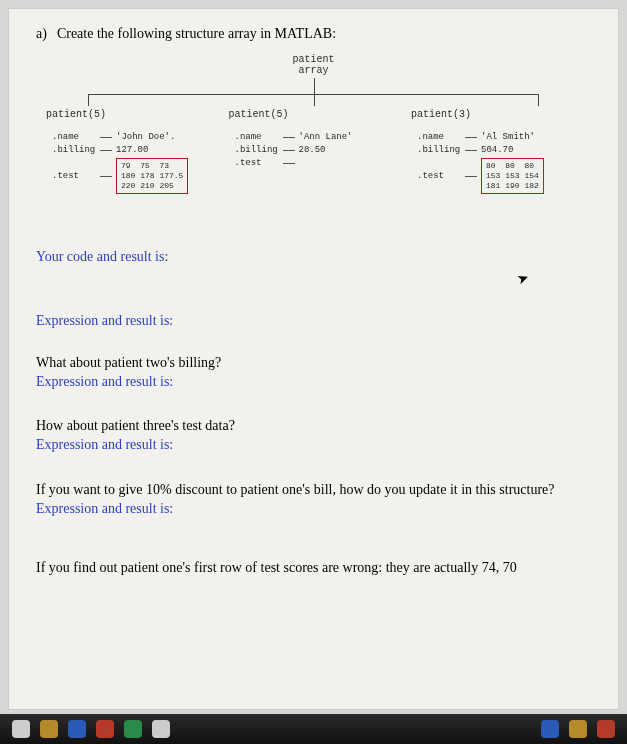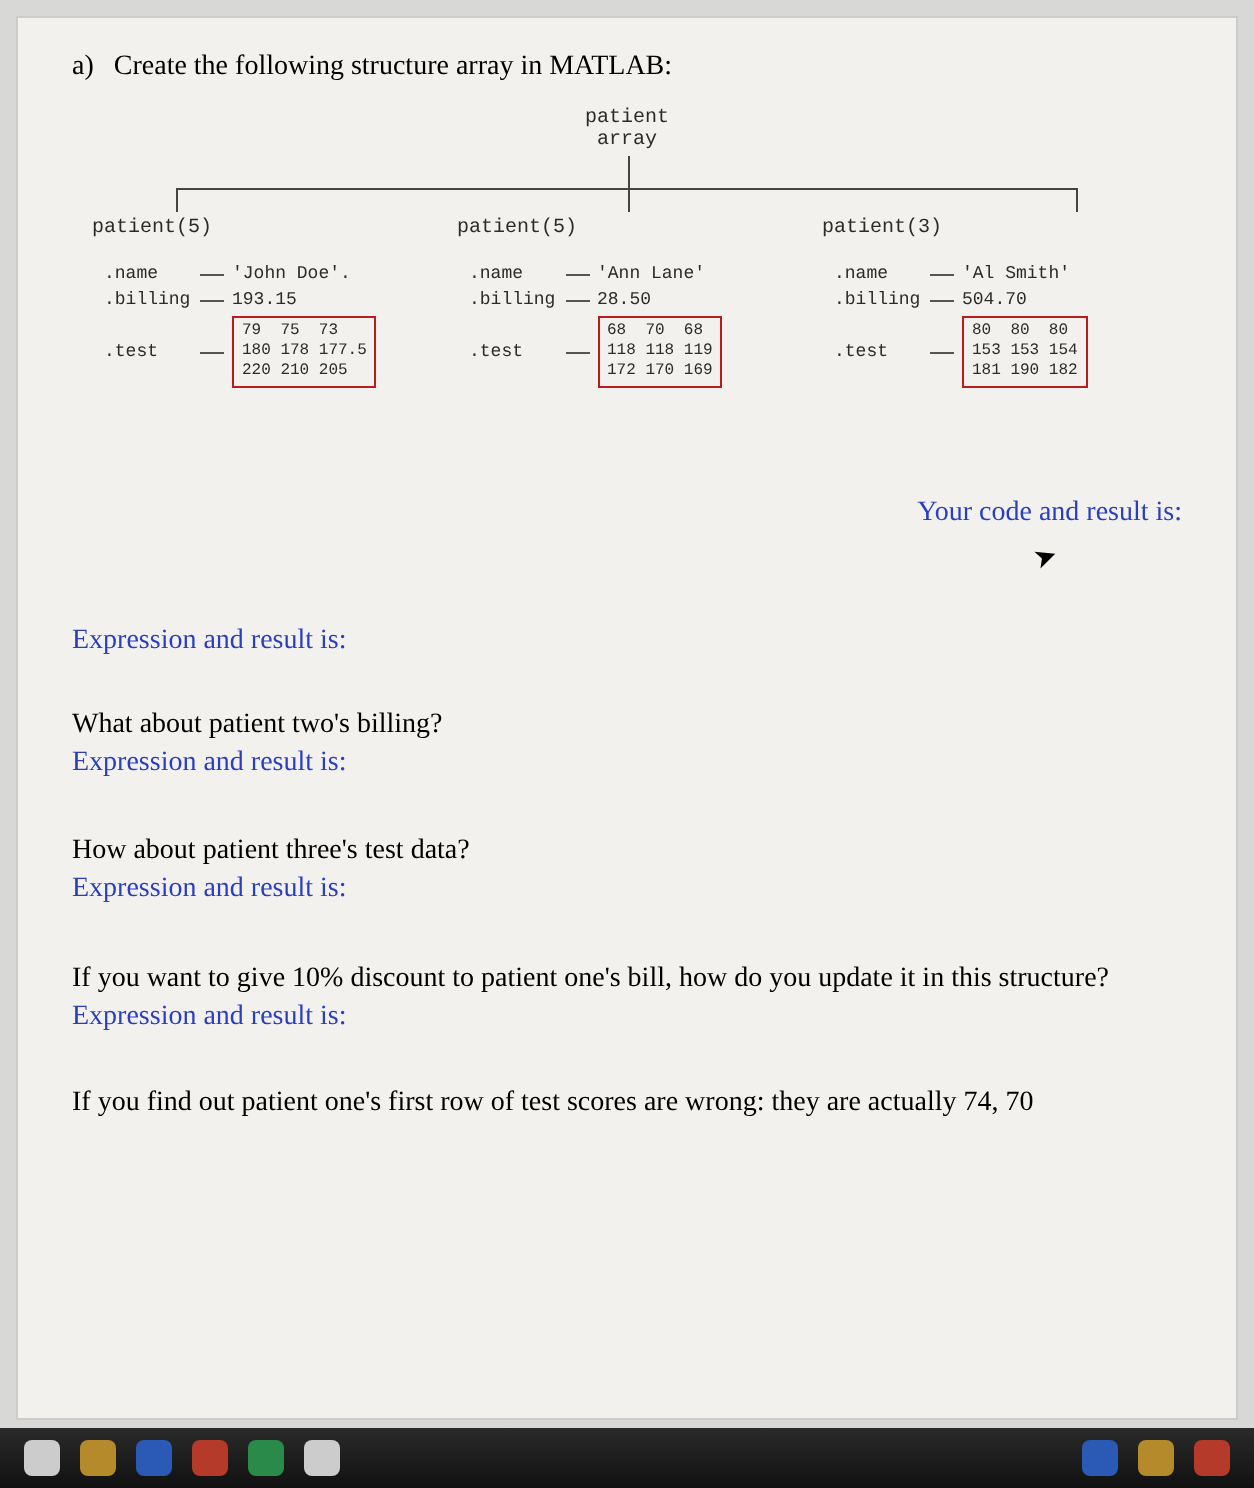--- a/index.html
+++ b/index.html
@@ -31,21 +31,21 @@
   .pcol { position: absolute; top: 53px; width: 170px; }
   .pcol.l { left: 10px; } .pcol.c { left: 50%; transform: translateX(-50%); } .pcol.r { right: 10px; margin-left: 32px; }
   .pbox { font-size: 10px; padding: 2px 0; }
   .fields { margin-top: 10px; position: relative; padding-left: 6px; }
   .fld { display: flex; align-items: center; font-size: 9px; gap: 4px; margin-bottom: 3px; }
   .fld .k { min-width: 44px; }
   .fld .dash { flex: 0 0 12px; height: 1px; background: #555; }
   .fld .v { white-space: nowrap; }
   .matrix { border: 1px solid #b91c1c; padding: 2px 4px; font-size: 8px; line-height: 10px; font-family: "Courier New", monospace; }
   .prompt { font-size: 14px; margin-top: 14px; line-height: 1.35; }
-  .blue { color: #2a3fbf; text-align: right; }
+  .blue { color: #2a3fbf; }
   .cursor { position: absolute; right: 90px; top: 262px; font-size: 14px; color: #000; transform: rotate(-20deg); }
   .taskbar {
     position: absolute; left: 0; right: 0; bottom: 0; height: 30px;
     background: linear-gradient(#2a2a2a,#111);
     display: flex; align-items: center; gap: 10px; padding: 0 12px;
   }
   .tb-ico { width: 18px; height: 18px; border-radius: 4px; background: #555; }
   .tb-ico.y { background: #b58a2a; } .tb-ico.b { background: #2a5ab5; }
   .tb-ico.r { background: #b53a2a; } .tb-ico.g { background: #2a8a4a; }
   .tb-ico.w { background: #ccc; }
@@ -72,21 +72,21 @@
       <div class="pbox">patient(5)</div>
       <div class="fields">
         <div class="fld">
             <span class="k">.name</span>
             <span class="dash"></span>
             <span class="v">'John Doe'.</span>
           </div>
         <div class="fld">
             <span class="k">.billing</span>
             <span class="dash"></span>
-            <span class="v">193.15</span>
+            <span class="v">127.00</span>
           </div>
         <div class="fld">
             <span class="k">.test</span>
             <span class="dash"></span>
           <div class="matrix">79&nbsp;&nbsp;75&nbsp;&nbsp;73<br>180&nbsp;178&nbsp;177.5<br>220&nbsp;210&nbsp;205</div>
         </div>
       </div>
     </div>
 
     <div class="pcol c">
@@ -98,21 +98,20 @@
             <span class="v">'Ann Lane'</span>
           </div>
         <div class="fld">
             <span class="k">.billing</span>
             <span class="dash"></span>
             <span class="v">28.50</span>
           </div>
         <div class="fld">
             <span class="k">.test</span>
             <span class="dash"></span>
-          <div class="matrix">68&nbsp;&nbsp;70&nbsp;&nbsp;68<br>118&nbsp;118&nbsp;119<br>172&nbsp;170&nbsp;169</div>
         </div>
       </div>
     </div>
 
     <div class="pcol r">
       <div class="pbox">patient(3)</div>
       <div class="fields">
         <div class="fld">
             <span class="k">.name</span>
             <span class="dash"></span>
@@ -149,21 +148,21 @@
   <div class="prompt" style="margin-top:26px">
     <span>How about patient three's test data?</span><br>
     <span class="blue">Expression and result is:</span>
   </div>
 
   <div class="prompt" style="margin-top:26px">
     <span>If you want to give 10% discount to patient one's bill, how do you update it in this structure? </span><span class="blue">Expression and result is:</span>
   </div>
 
 
-  <div class="prompt" style="margin-top:24px">If you find out patient one's first row of test scores are wrong: they are actually 74, 70</div>
+  <div class="prompt" style="margin-top:40px">If you find out patient one's first row of test scores are wrong: they are actually 74, 70</div>
 </div>
 
 <div class="taskbar">
   <div class="tb-ico w"></div>
   <div class="tb-ico y"></div>
   <div class="tb-ico b"></div>
   <div class="tb-ico r"></div>
   <div class="tb-ico g"></div>
   <div class="tb-ico w"></div>
   <div style="flex:1"></div>

